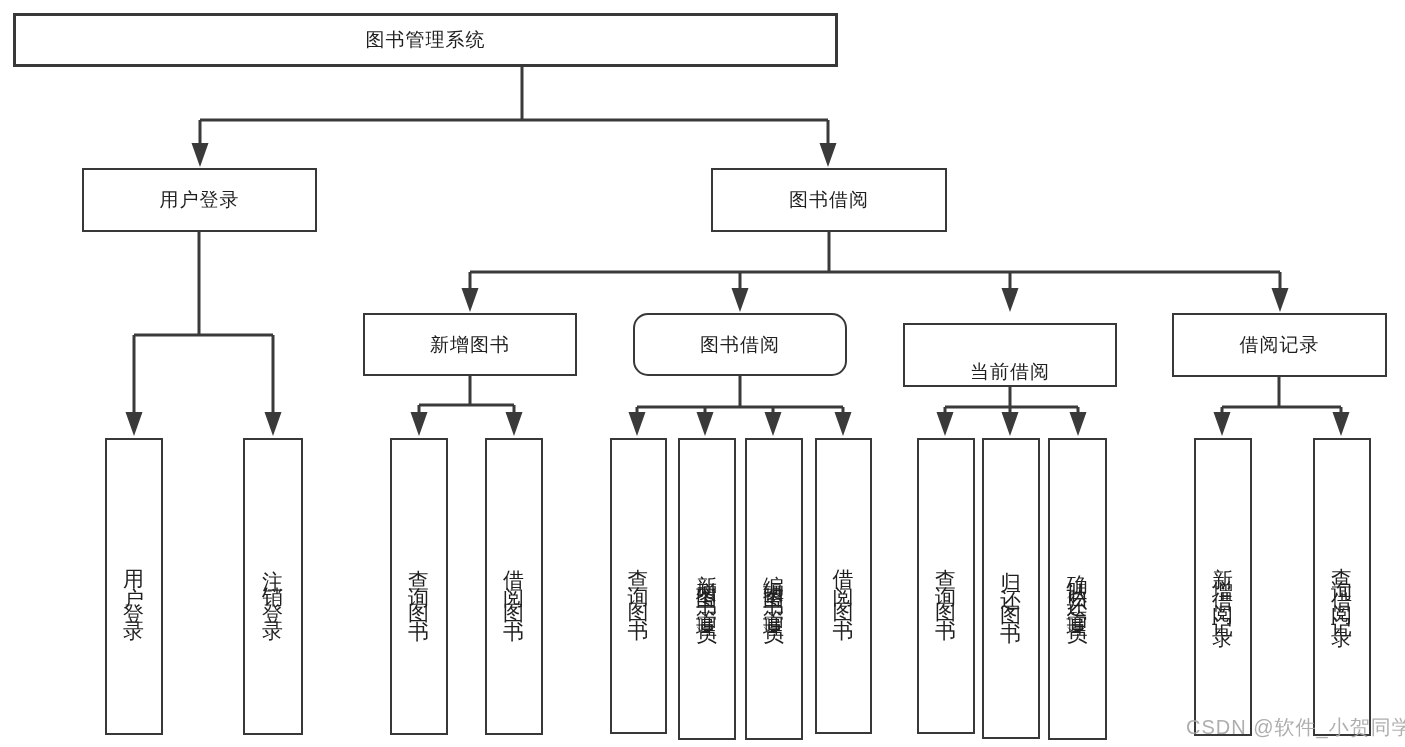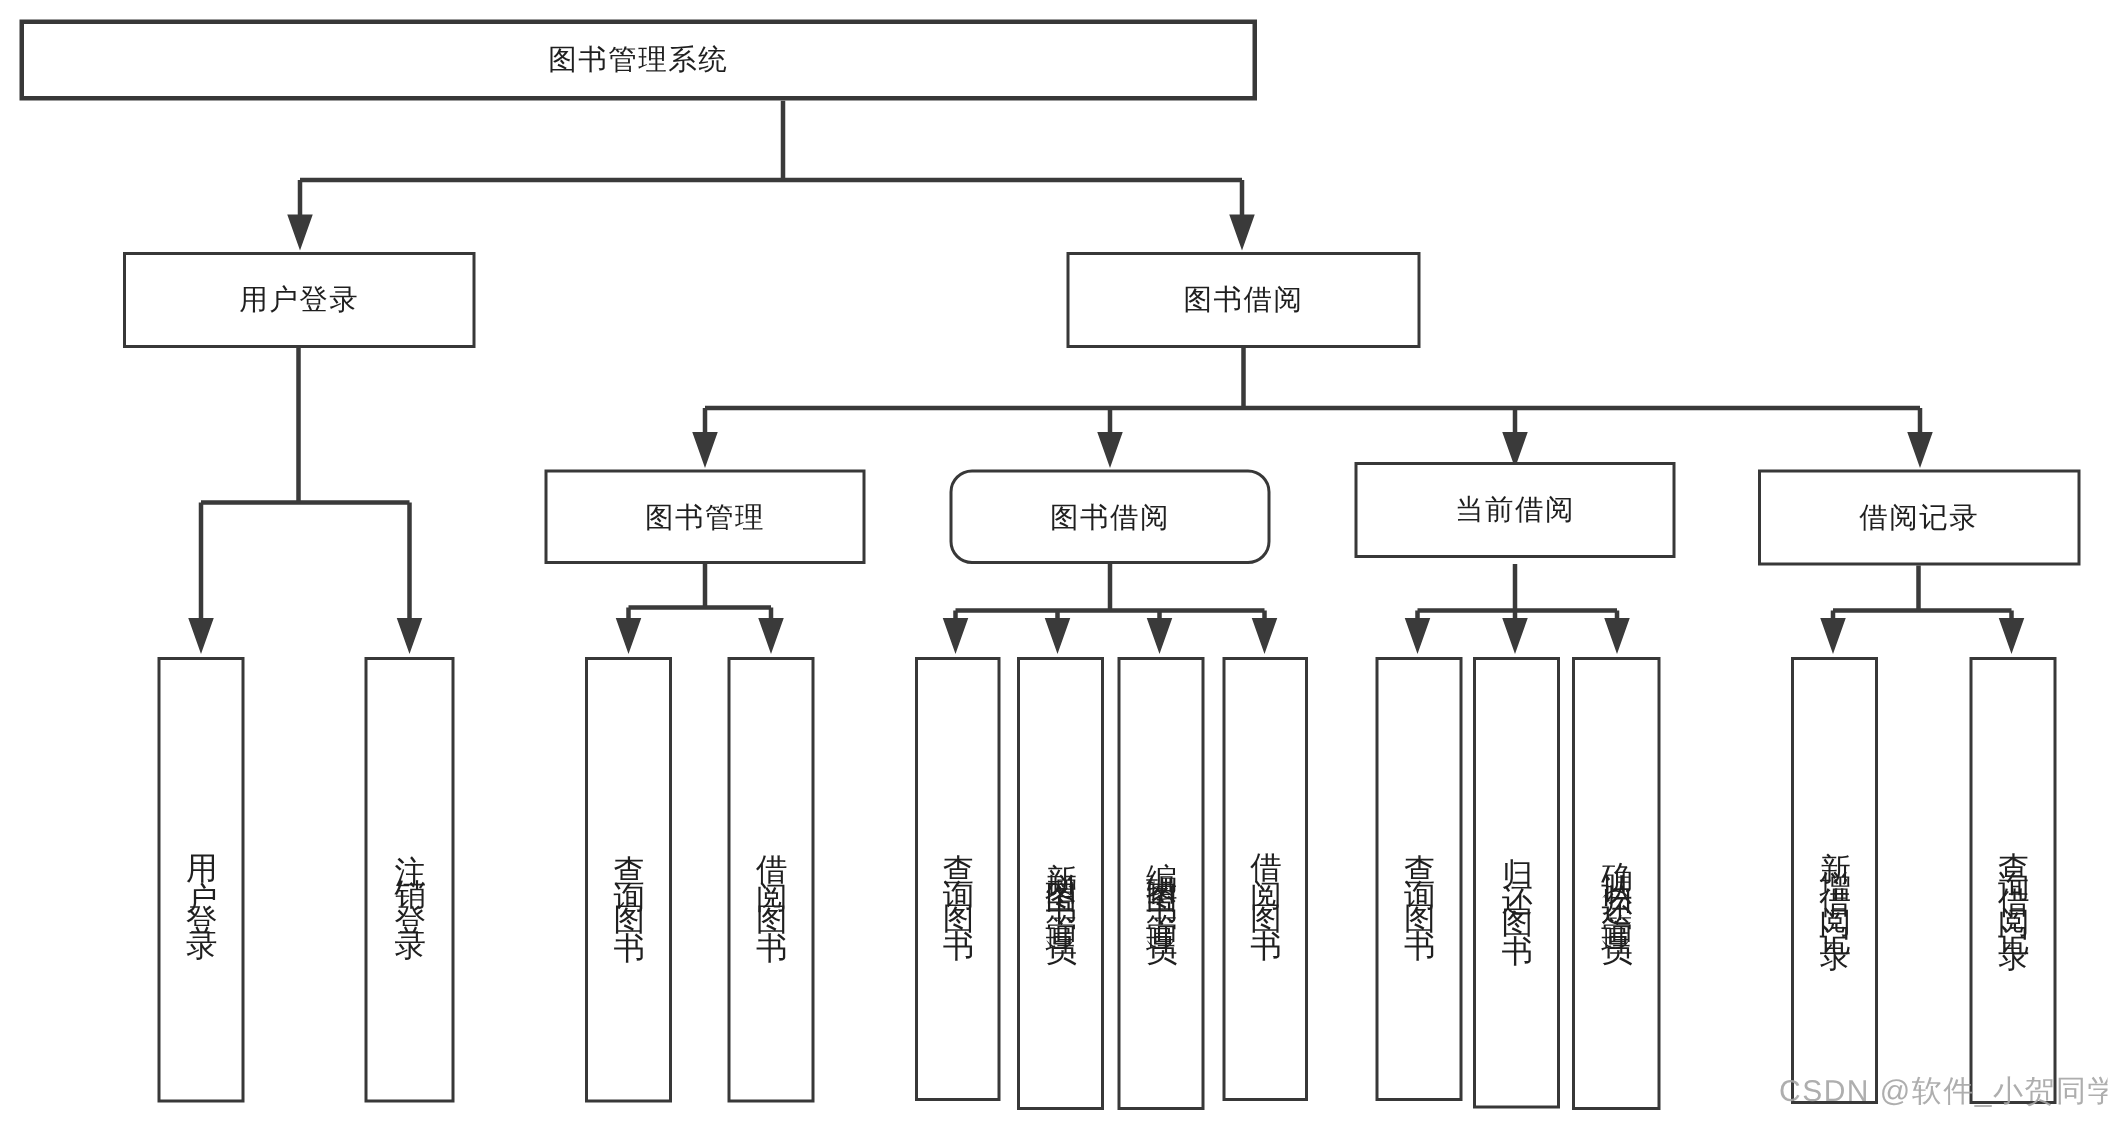--- a/index.html
+++ b/index.html
@@ -82,26 +82,26 @@
   </div>
 
   <div class="node hl" style="left:82px;top:168px;width:235px;height:64px;">
     <span>用户登录</span>
   </div>
   <div class="node hl" style="left:711px;top:168px;width:236px;height:64px;">
     <span>图书借阅</span>
   </div>
 
   <div class="node hl" style="left:363px;top:313px;width:214px;height:63px;">
-    <span>图书管理</span>
+    <span>新增图书</span>
   </div>
   <div class="node hl" style="left:633px;top:313px;width:214px;height:63px;border-radius:15px;">
     <span>图书借阅</span>
   </div>
-  <div class="node hl" style="left:903px;top:308px;width:214px;height:64px;">
+  <div class="node hl" style="left:903px;top:323px;width:214px;height:64px;align-items:flex-end;">
     <span>当前借阅</span>
   </div>
   <div class="node hl" style="left:1172px;top:313px;width:215px;height:64px;">
     <span>借阅记录</span>
   </div>
 
   <div class="node vt" style="left:105px;top:438px;width:58px;height:297px;">
     <span style="letter-spacing:17px;">用户登录</span>
   </div>
   <div class="node vt" style="left:243px;top:438px;width:60px;height:297px;">

